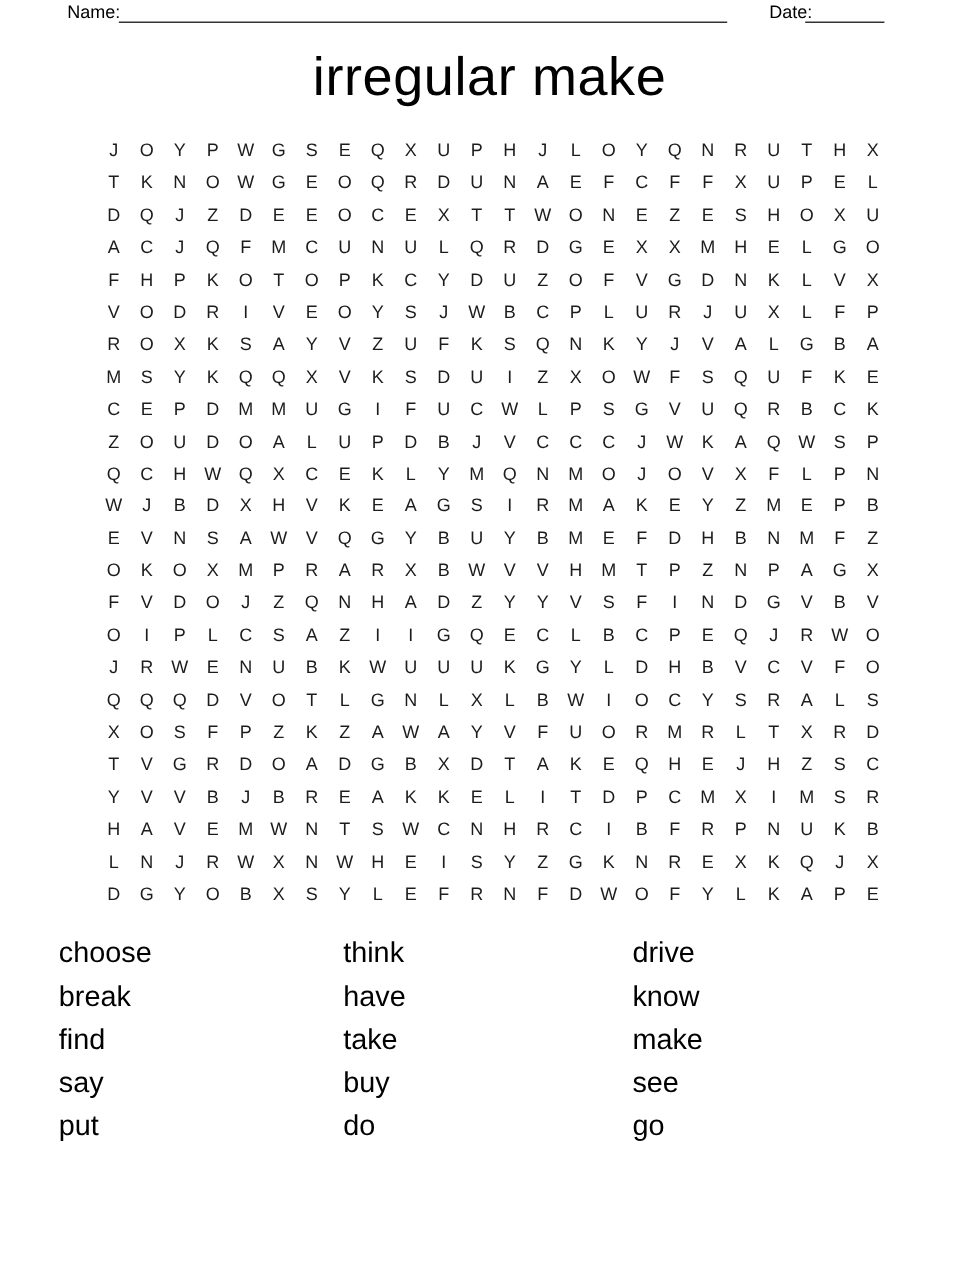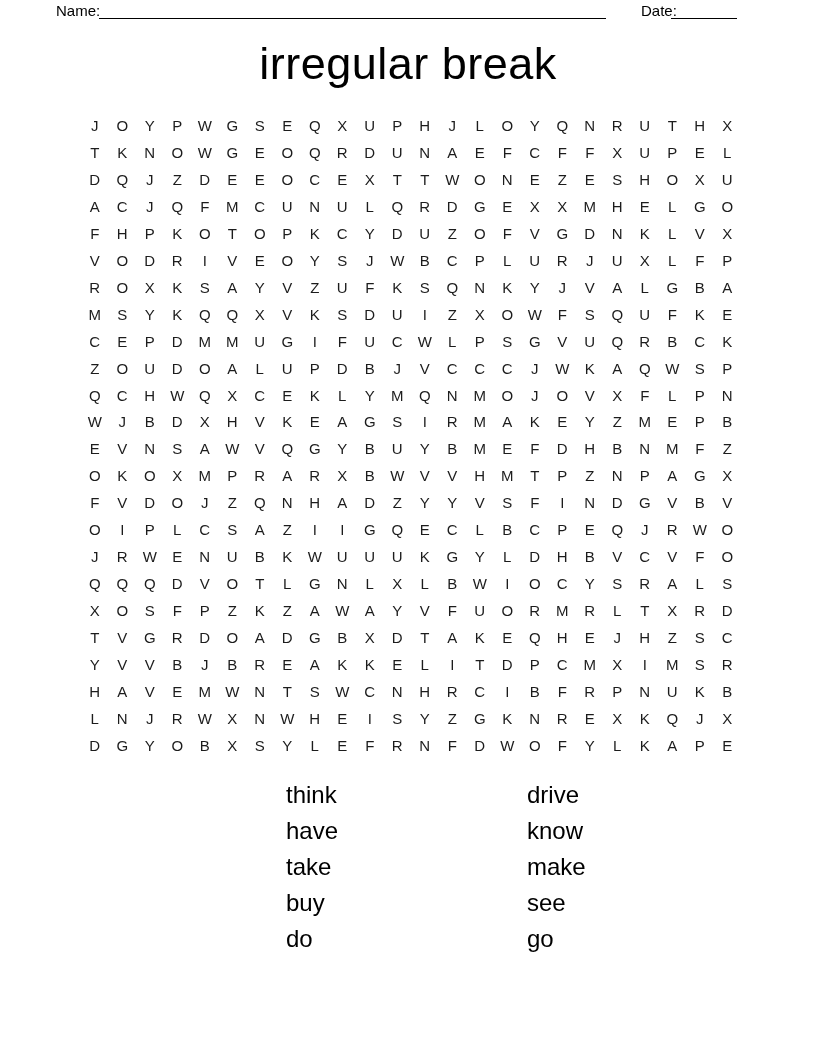--- a/index.html
+++ b/index.html
@@ -90,21 +90,21 @@
 <body>
 
 <div class="page">
 
   <span class="hdr-label name-label">Name:</span>
   <div class="fill-line name-line"></div>
 
   <span class="hdr-label date-label">Date:</span>
   <div class="fill-line date-line"></div>
 
-  <div class="title">irregular break</div>
+  <div class="title">irregular make</div>
 
   <div class="wsgrid">
       <span class="cell">J</span>
       <span class="cell">O</span>
       <span class="cell">Y</span>
       <span class="cell">P</span>
       <span class="cell">W</span>
       <span class="cell">G</span>
       <span class="cell">S</span>
       <span class="cell">E</span>
@@ -671,20 +671,27 @@
       <span class="cell">O</span>
       <span class="cell">F</span>
       <span class="cell">Y</span>
       <span class="cell">L</span>
       <span class="cell">K</span>
       <span class="cell">A</span>
       <span class="cell">P</span>
       <span class="cell">E</span>
     </div>
 
+  <div class="word-col word-col-1">
+      <div class="word">choose</div>
+      <div class="word">break</div>
+      <div class="word">find</div>
+      <div class="word">say</div>
+      <div class="word">put</div>
+    </div>
   <div class="word-col word-col-3">
       <div class="word">drive</div>
       <div class="word">know</div>
       <div class="word">make</div>
       <div class="word">see</div>
       <div class="word">go</div>
     </div>
   <div class="word-col word-col-2">
       <div class="word">think</div>
       <div class="word">have</div>

